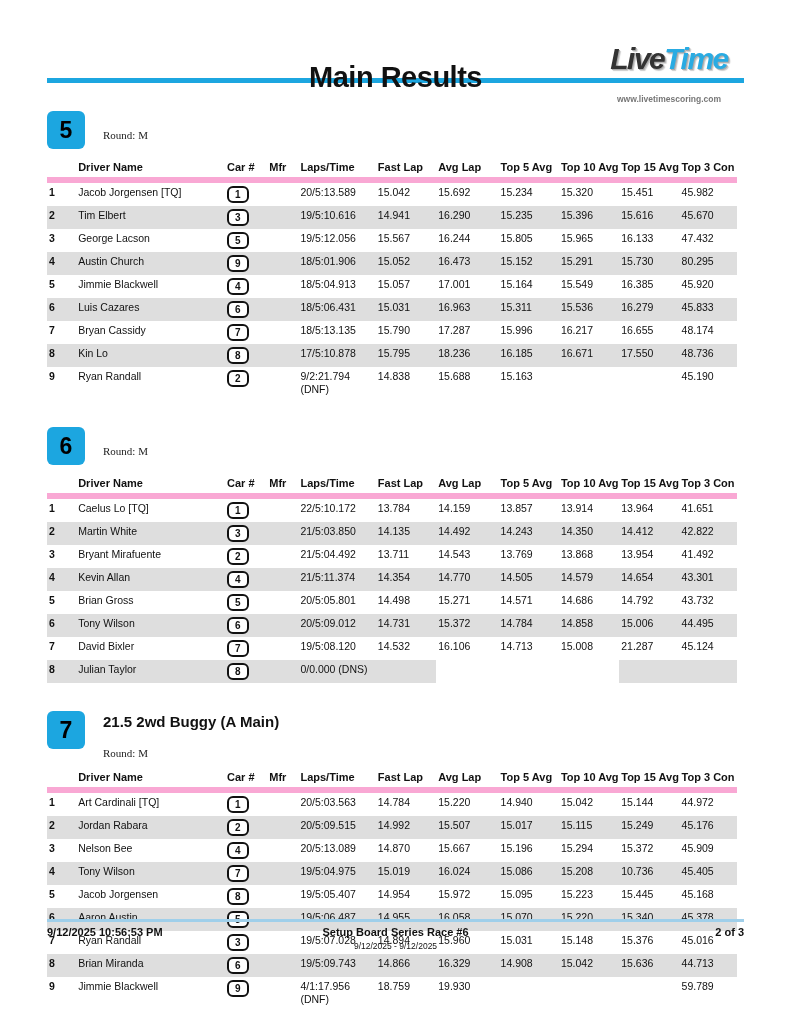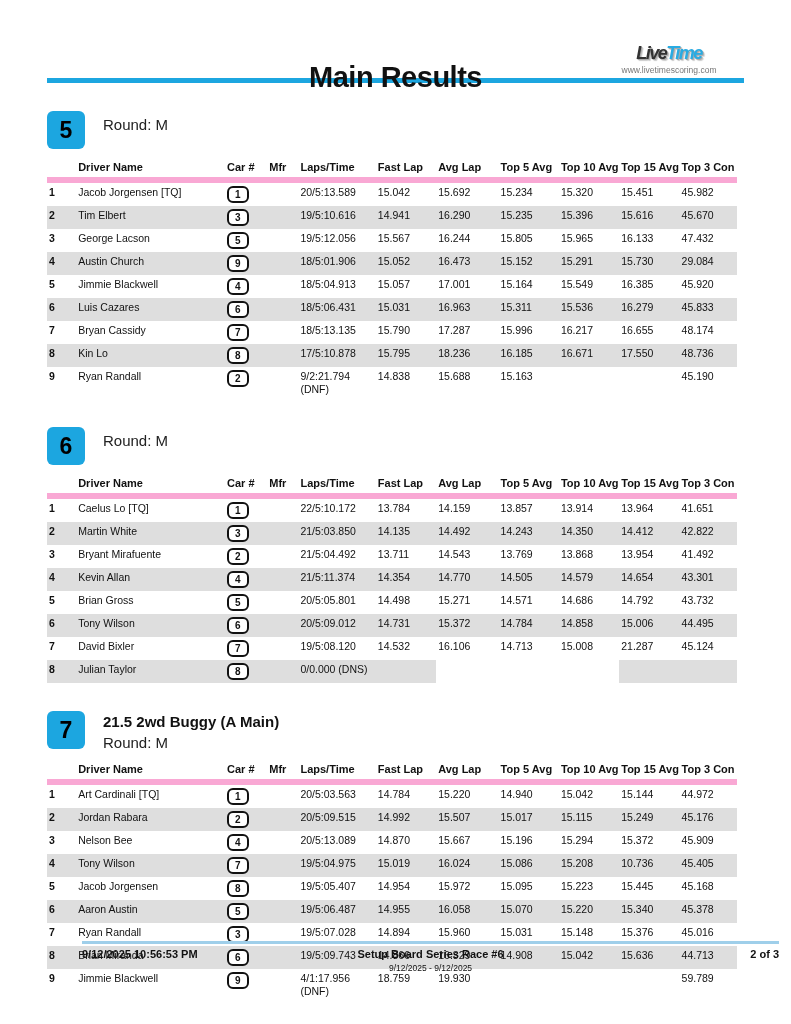--- a/index.html
+++ b/index.html
@@ -15,40 +15,40 @@
     background:#fff;color:#111;
     font-family:"Liberation Sans", sans-serif;
   }
   .page-header{position:relative;padding-top:62px;height:60px;}
   .page-title{
     margin:0;text-align:center;font-size:29px;font-weight:800;
     letter-spacing:-0.5px;line-height:1.1;
   }
   .logo{position:absolute;top:44px;right:44px;width:156px;text-align:center;}
   .logo-text{
-    font-size:18px;font-weight:800;font-style:italic;letter-spacing:-1.5px;
+    font-size:30px;font-weight:800;font-style:italic;letter-spacing:-1.5px;
     white-space:nowrap;line-height:1;
     text-shadow:1px 1px 0 #aaa, 2px 2px 1px #ccc;
   }
   .logo-live{color:#333;}
   .logo-time{color:var(--logo-blue);}
-  .logo-url{font-size:8.5px;color:#777;margin-top:3px;}
+  .logo-url{font-size:8.5px;color:#777;margin-top:20px;font-weight:bold;}
   .top-rule{height:5px;background:var(--accent);margin:16px 0 0 47px;width:697px;}
 
   .section{margin-left:47px;width:697px;margin-top:28px;}
   .section:first-of-type{margin-top:12px;}
   .section-header{display:flex;align-items:flex-start;}
   .section-number{
     width:38px;height:38px;background:var(--accent);border-radius:6px;
     color:#000;font-size:23px;font-weight:800;
     display:flex;align-items:center;justify-content:center;flex:0 0 auto;
   }
   .section-titles{margin-left:18px;padding-top:2px;}
   .section-title{font-size:15px;font-weight:800;line-height:1.2;}
-  .section-round{font-size:15px;color:#222;margin-top:3px;}
+  .section-round{font-size:11px;color:#222;margin-top:16px;font-family:Liberation Serif, serif;}
 
   table{
     border-collapse:collapse;table-layout:fixed;width:690px;
     margin-top:9px;font-size:10.5px;
   }
   col.c-pos{width:29px;} col.c-driver{width:148px;} col.c-car{width:42px;}
   col.c-mfr{width:31px;} col.c-laps{width:77px;} col.c-fast{width:60px;}
   col.c-avg{width:62px;} col.c-top5{width:60px;} col.c-top10{width:60px;}
   col.c-top15{width:60px;} col.c-top3{width:57px;}
   thead th{
@@ -61,21 +61,21 @@
   tr.stripe.dns td:nth-child(8),
   tr.stripe.dns td:nth-child(9){background:#fff;}
   td.pos-cell{font-weight:800;}
   .car-badge{
     display:inline-block;border:2px solid #111;border-radius:6px;
     padding:0 6px;font-weight:800;font-size:10px;background:#fff;
     line-height:13px;min-width:11px;text-align:center;
   }
   .laps-sub{line-height:13px;}
 
-  .footer{position:absolute;left:47px;width:697px;top:941px;margin-left:35px;}
+  .footer{position:absolute;left:47px;width:697px;top:919px;}
   .footer-rule{height:3px;background:var(--footer-rule);}
   .footer-row{position:relative;margin-top:4px;font-size:11px;font-weight:800;}
   .footer-left{position:absolute;left:0;top:0;}
   .footer-right{position:absolute;right:0;top:0;}
   .footer-center{text-align:center;}
   .footer-dates{text-align:center;font-size:8.5px;font-weight:400;margin-top:3px;}
 </style>
 </head>
 <body>
 
@@ -176,21 +176,21 @@
           <td><span class="car-badge">9</span></td>
           <td></td>
           <td>
             <div class="laps-sub">18/5:01.906</div>
           </td>
           <td>15.052</td>
           <td>16.473</td>
           <td>15.152</td>
           <td>15.291</td>
           <td>15.730</td>
-          <td>29.084</td>
+          <td>80.295</td>
         </tr>
         <tr>
           <td class="pos-cell">5</td>
           <td>Jimmie Blackwell</td>
           <td><span class="car-badge">4</span></td>
           <td></td>
           <td>
             <div class="laps-sub">18/5:04.913</div>
           </td>
           <td>15.057</td>

